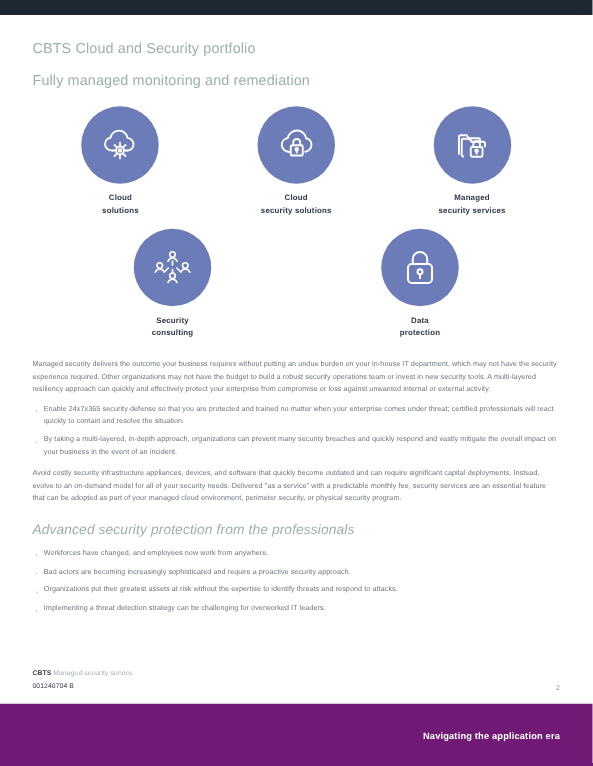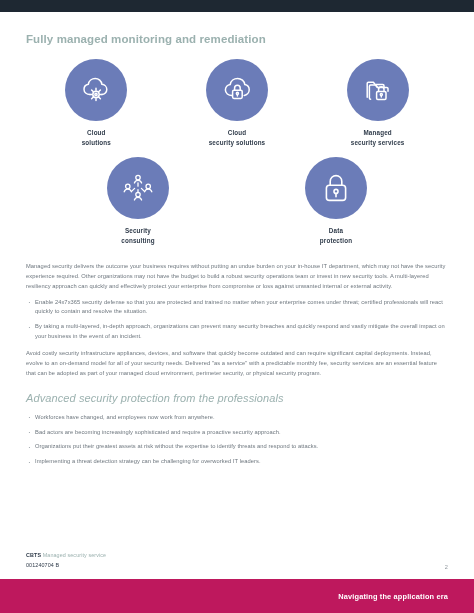--- a/index.html
+++ b/index.html
@@ -49,21 +49,21 @@
     margin: 0 0 11px 0;
     font-weight: 400;
   }
 
   .subhead {
     color: #9bb1af;
     font-size: 11.5px;
     letter-spacing: 0.1px;
     line-height: 1.3;
     margin: 0 0 6px 0;
-    font-weight: 700;
+    font-weight: 400;
   }
 
   
   .icon-row {
     display: flex;
     justify-content: space-around;
     align-items: flex-start;
     margin-top: 6px;
   }
   .icon-row.row-two {
@@ -177,23 +177,23 @@
     color: #2f3b4a;
     display: block;
   }
   .page-num {
     color: #8d959c;
     font-size: 5.6px;
     letter-spacing: 0.1px;
   }
 
   .bottom-band {
-    height: 34px;
+    height: 50px;
     width: 100%;
-    background: #be185d;
+    background: #701a75;
     display: flex;
     align-items: center;
     justify-content: flex-end;
     padding-right: 26px;
     box-sizing: border-box;
     flex: 0 0 auto;
   }
   .bottom-band-text {
     color: #ffffff;
     font-size: 7.4px;
@@ -203,20 +203,21 @@
 </style>
 </head>
 <body>
 
 <div class="page">
 
   <div class="top-band"></div>
 
   <div class="content">
 
+    <div class="kicker">CBTS Cloud and Security portfolio</div>
     <div class="subhead">Fully managed monitoring and remediation</div>
 
     <div class="icon-row row-one">
 
       <div class="icon-cell">
         <div class="circle">
           <span>
             <svg width="34" height="30" viewBox="0 0 34 30" fill="none" stroke="#ffffff" stroke-width="1.5" stroke-linecap="round" stroke-linejoin="round">
               <path d="M11 19.5 C7.5 19.5 5 17.2 5 14.3 C5 11.7 6.9 9.6 9.4 9.2 C9.9 5.9 12.8 3.5 16.2 3.5 C19.6 3.5 22.5 6 22.9 9.3 C25.6 9.5 27.8 11.8 27.8 14.5 C27.8 17.2 25.6 19.5 22.8 19.5"></path>
               <circle cx="17" cy="19.4" r="3.2"></circle>

